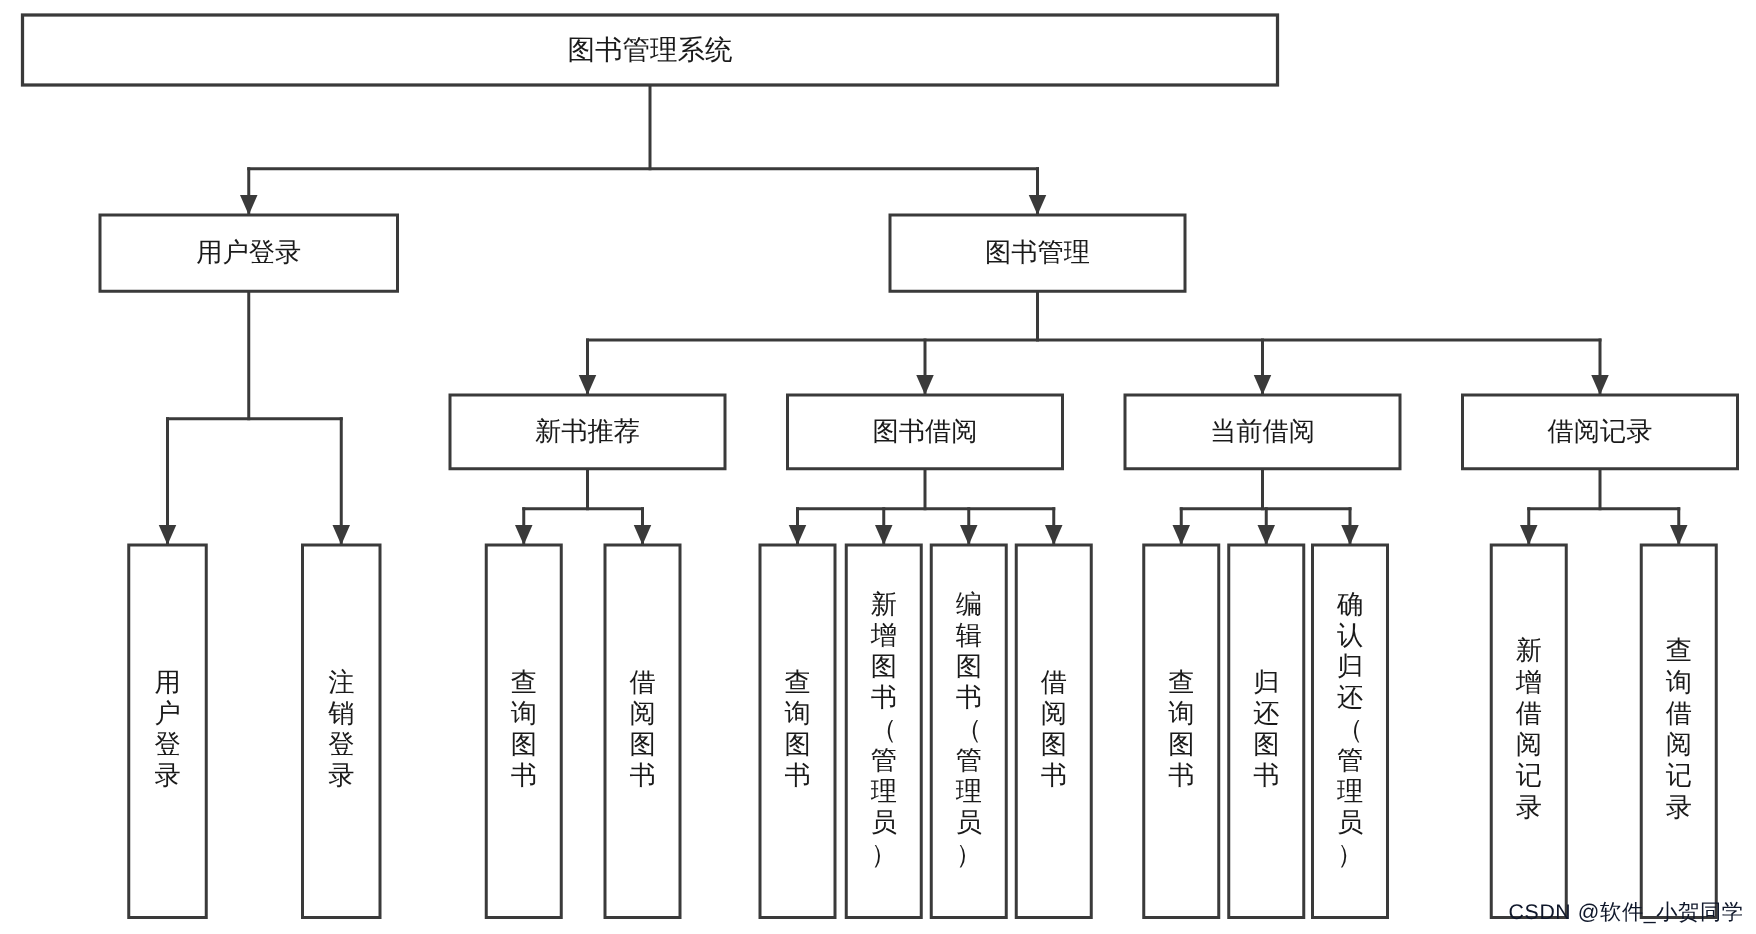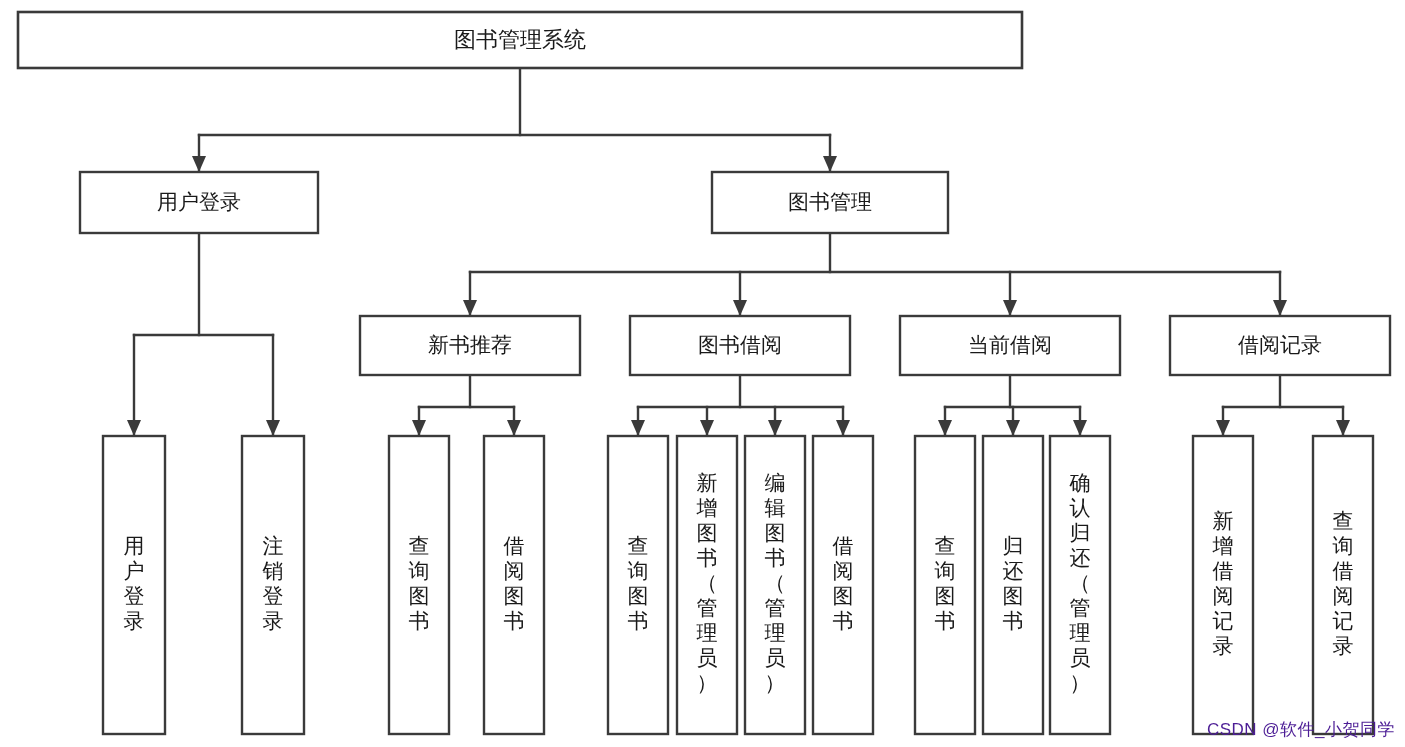--- a/index.html
+++ b/index.html
@@ -60,21 +60,21 @@
     font-family: "Liberation Sans", "DejaVu Sans", sans-serif;
     font-size: 21px;
     text-anchor: middle;
   }
   .watermark {
     position: absolute;
     right: 10px;
     bottom: 6px;
     font-family: "Liberation Sans", "DejaVu Sans", sans-serif;
     font-size: 17px;
-    color: #4c1d95;
+    color: #0f172a;
     letter-spacing: 0.5px;
     white-space: nowrap;
     user-select: none;
   }
 </style>
 </head>
 <body>
 
 <div id="diagram-root">
   <svg id="tree-svg" viewBox="0 0 1405 747" xmlns="http://www.w3.org/2000/svg">

